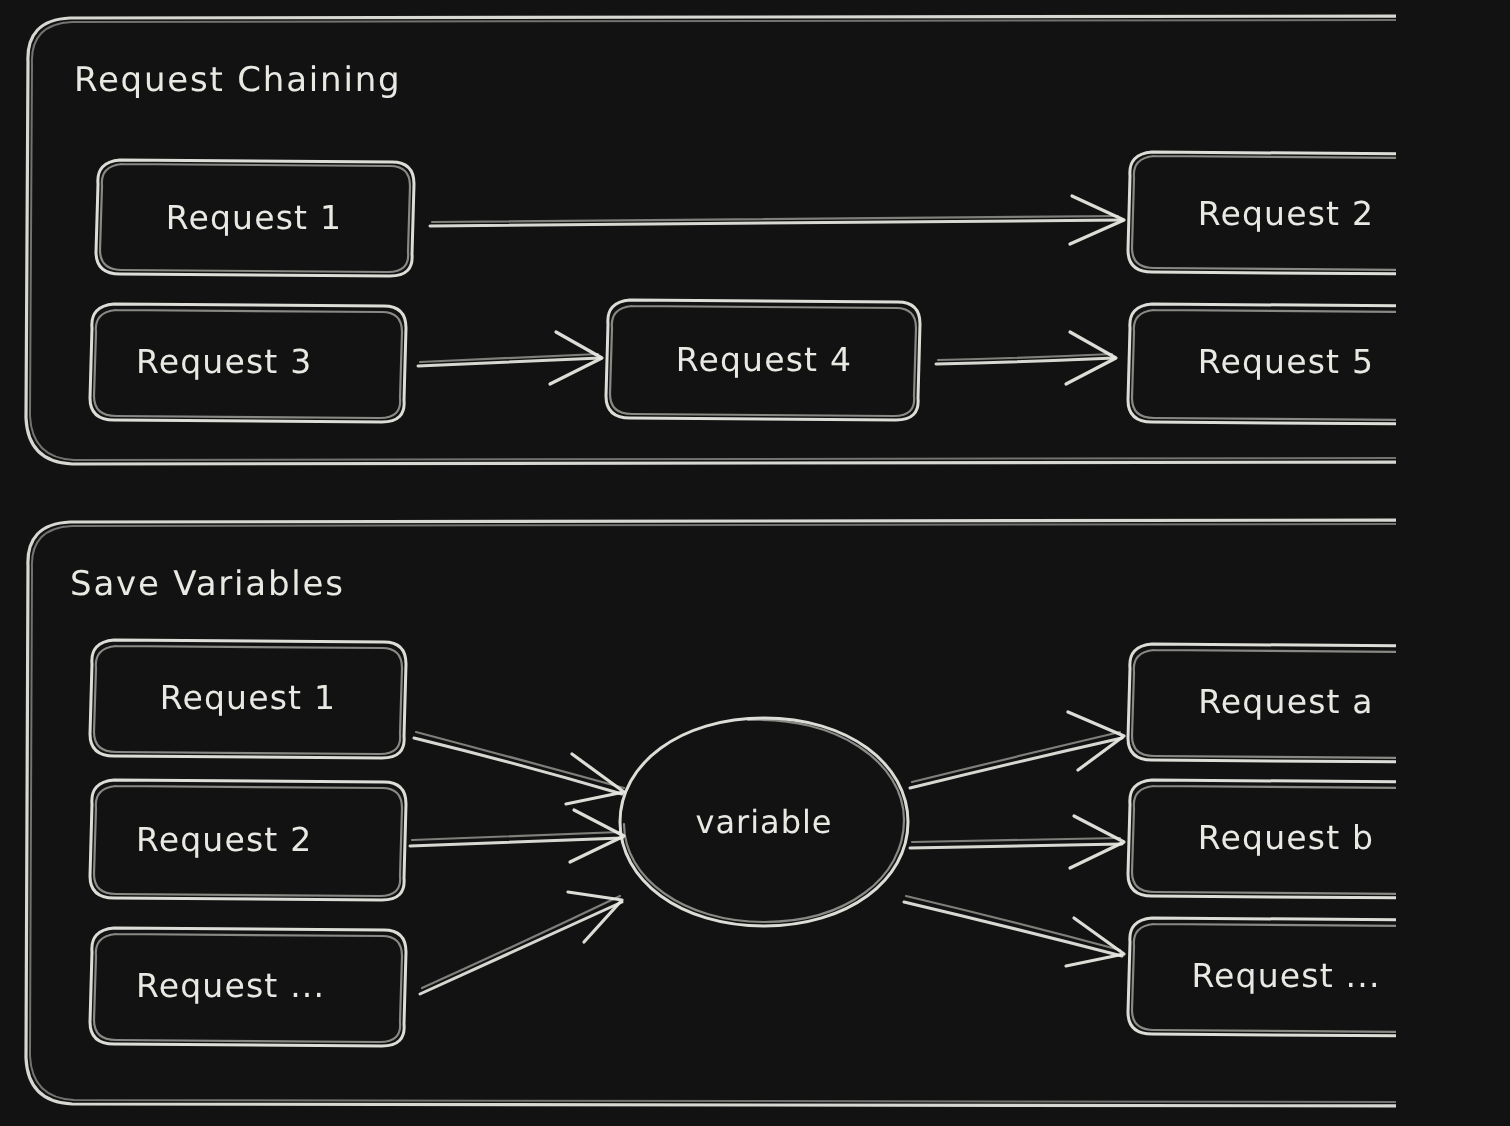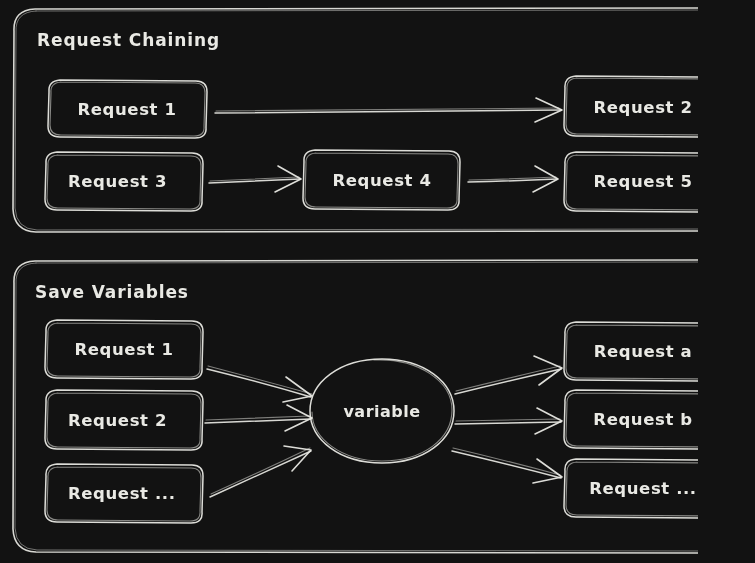--- a/index.html
+++ b/index.html
@@ -6,21 +6,20 @@
     margin: 0;
     padding: 0;
     background: #121212;
   }
   #stage {
     position: relative;
     width: 698px;
     height: 563px;
     background: #121212;
     overflow: hidden;
-    font-weight: bold;
   }
   svg#diagram {
     position: absolute;
     top: 0; left: 0;
     width: 755px;
     height: 563px;
     display: block;
   }
   .sketch-stroke {
     fill: none;

